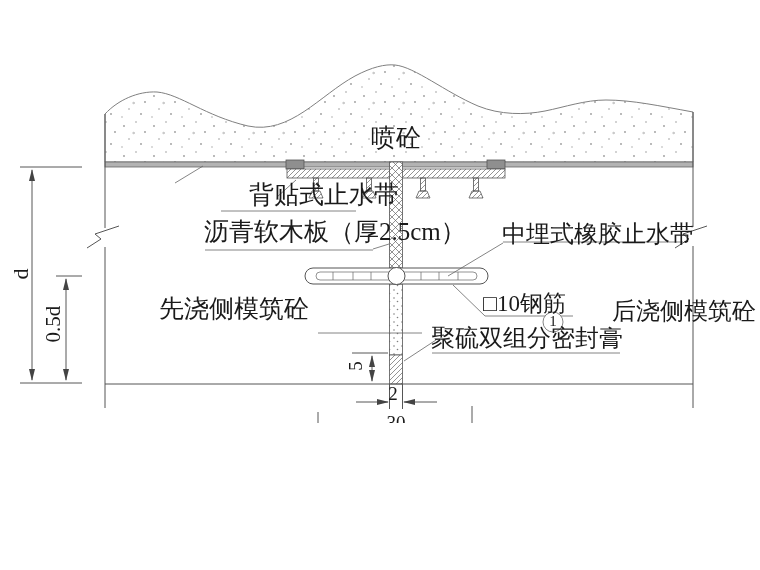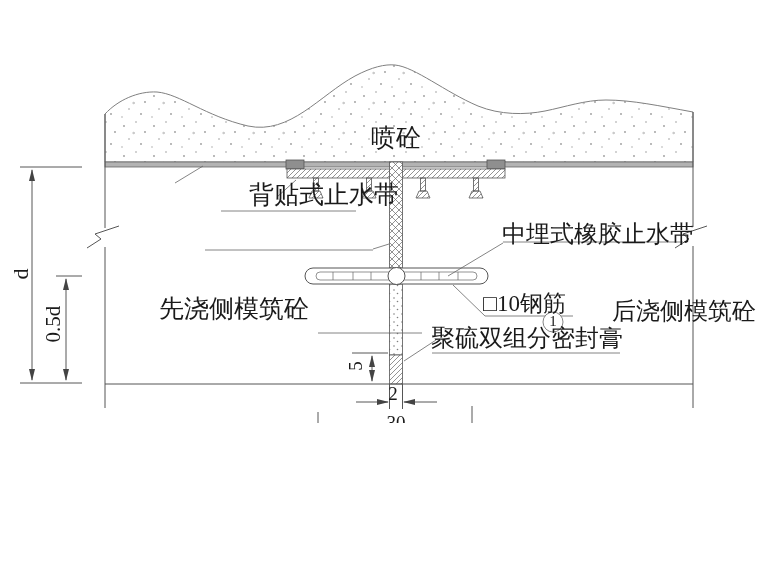--- a/index.html
+++ b/index.html
@@ -148,20 +148,21 @@
     </g>
 
     <circle cx="553" cy="322" r="10" fill="#fff" stroke="#777" stroke-width="0.9"></circle>
   </svg>
 
   <div class="lbl s25" style="left:371px;top:125px;">喷砼</div>
 
 
   <div class="lbl s25" style="left:221px;top:182px;margin-left:28px;">背贴式止水带</div>
 
+  <div class="lbl s25" style="left:204px;top:219px;">沥青软木板（厚2.5cm）</div>
 
   <div class="lbl s24" style="left:502px;top:222px;">中埋式橡胶止水带</div>
 
   <div class="lbl s25" style="left:159px;top:296px;">先浇侧模筑砼</div>
 
 
   <div class="lbl s23" style="left:483px;top:292px;">□10钢筋</div>
 
   <div class="lbl s24" style="left:431px;top:326px;">聚硫双组分密封膏</div>
 

